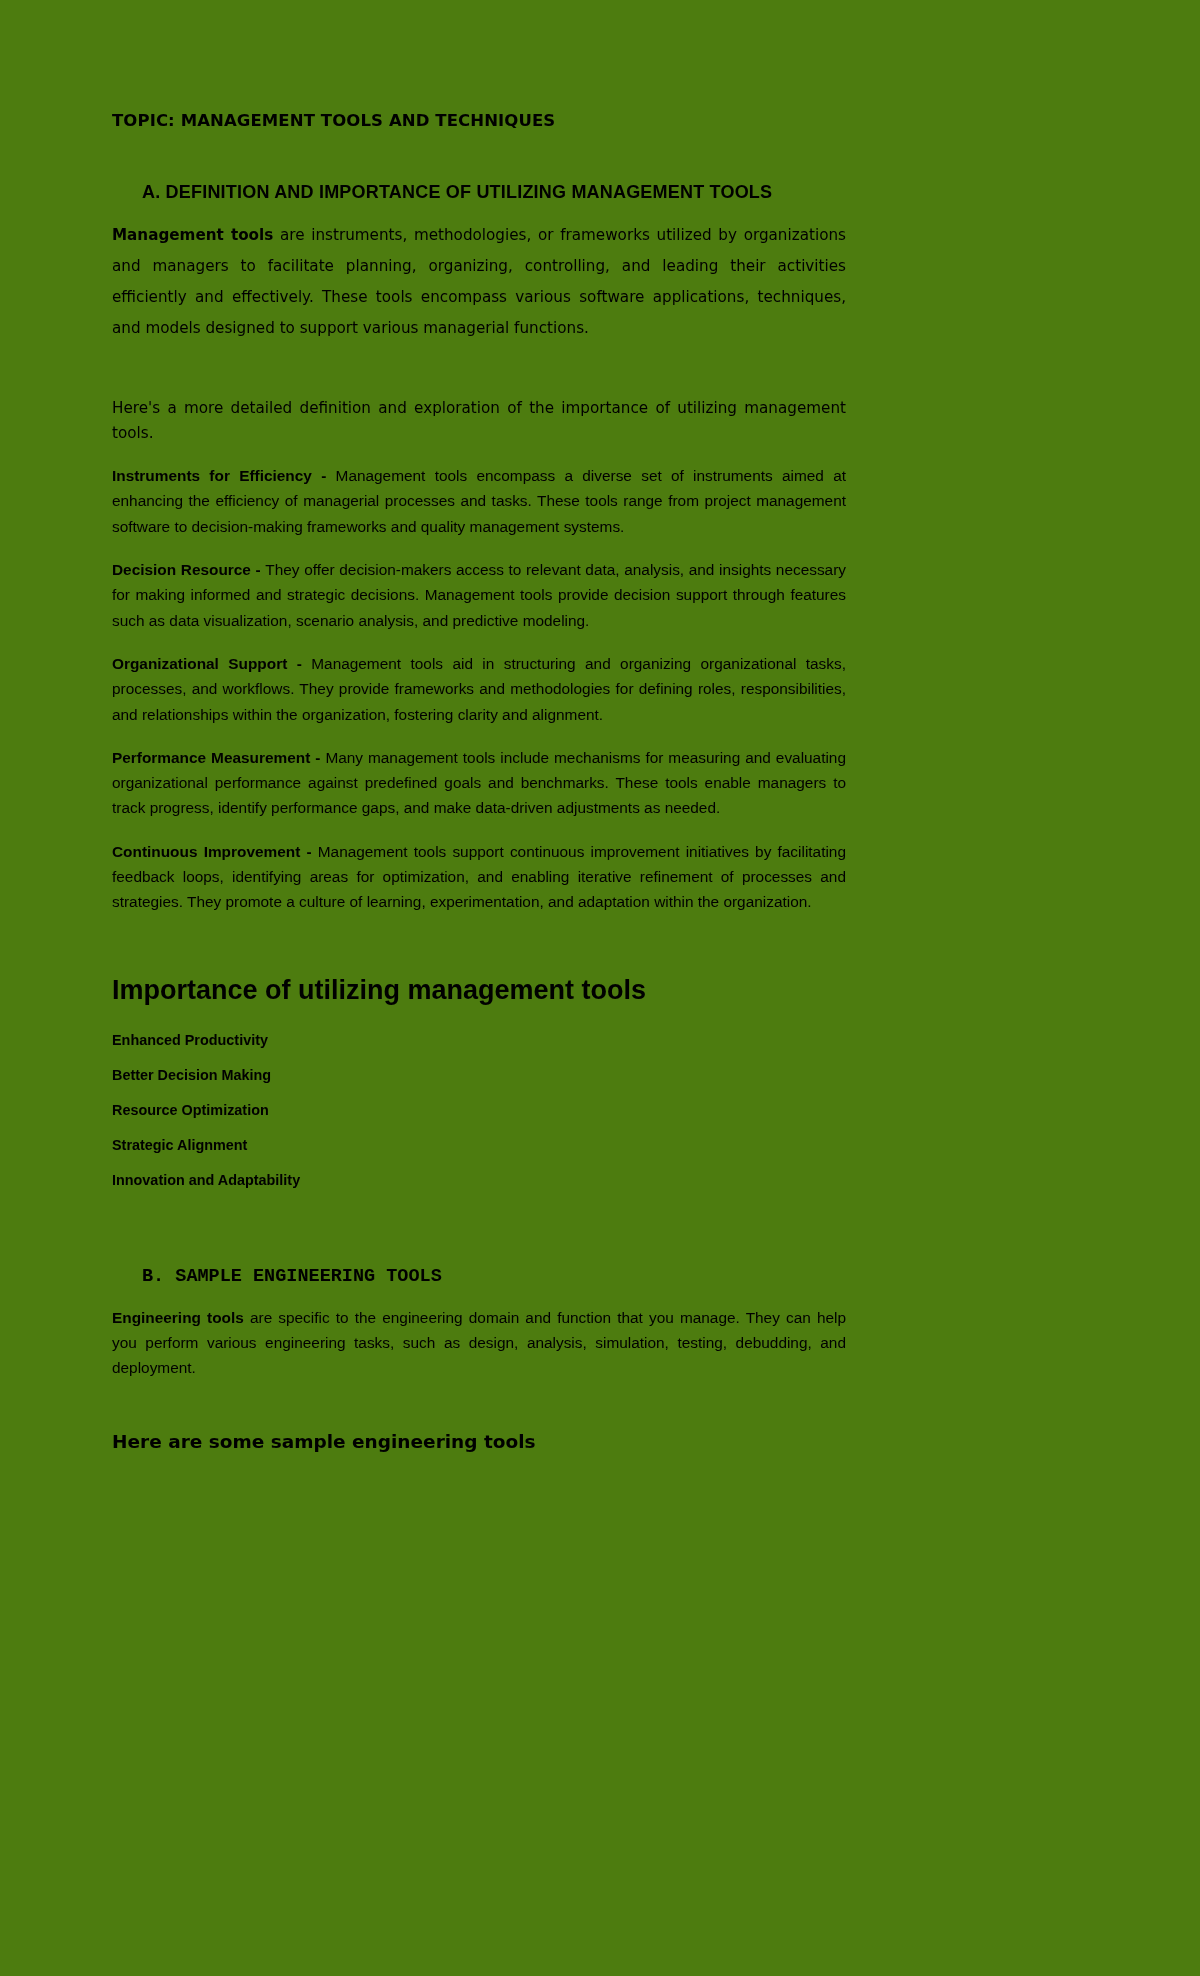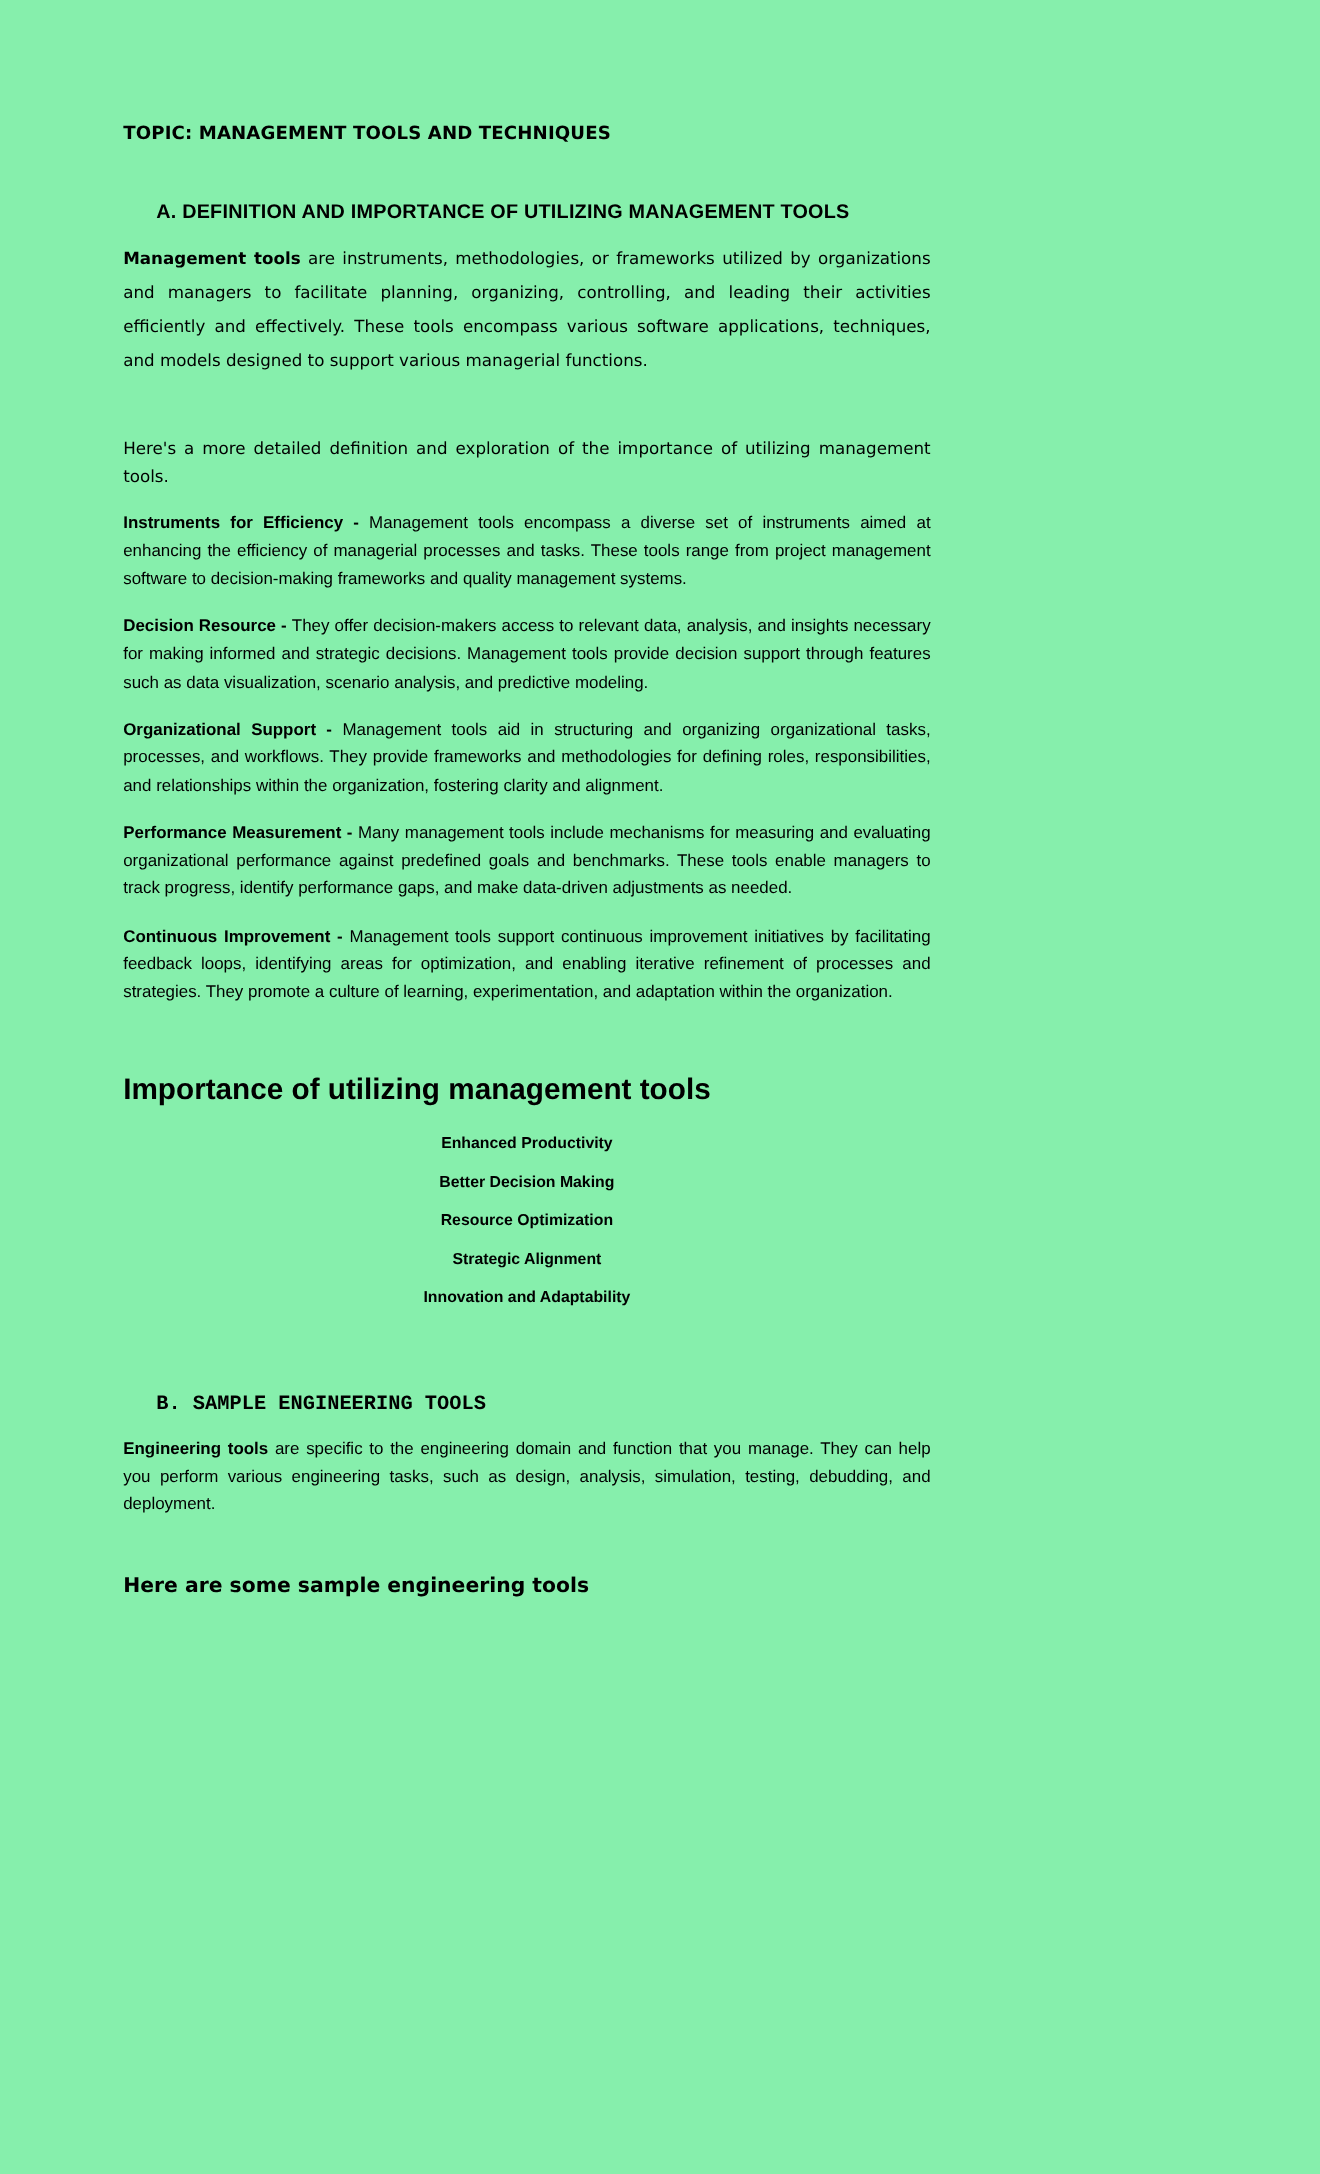--- a/index.html
+++ b/index.html
@@ -6,21 +6,21 @@
   html, body {
     margin: 0;
     padding: 0;
     background: #ffffff;
   }
 
   .page {
     position: relative;
     width: 1200px;
     height: 1976px;
-    background: #86efac;
+    background: #4d7c0f;
     margin: 0 auto;
     overflow: hidden;
     box-sizing: border-box;
   }
 
   .content {
     position: absolute;
     left: 112px;
     top: 0;
     width: 734px;
@@ -107,21 +107,20 @@
     color: #000000;
     margin: 0;
     padding-top: 60px;
   }
 
   .importance-list {
     list-style: none;
     margin: 0;
     padding: 0;
     padding-top: 17px;
-    text-align: center;
   }
 
   .importance-list li {
     font-family: "Liberation Sans", sans-serif;
     font-stretch: condensed;
     font-weight: bold;
     font-size: 14.4px;
     line-height: 35px;
     color: #000000;
   }

